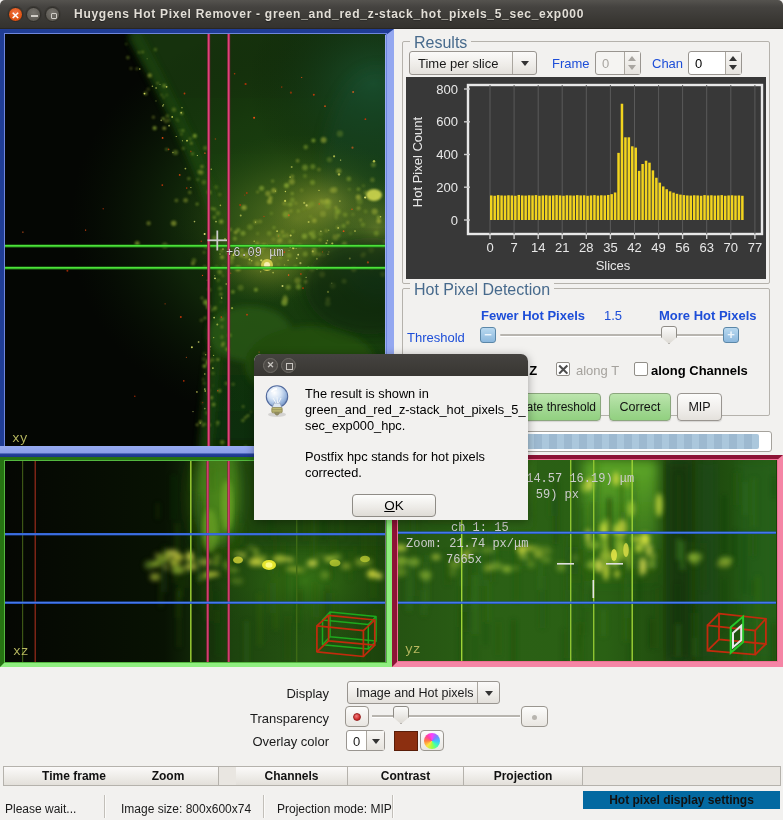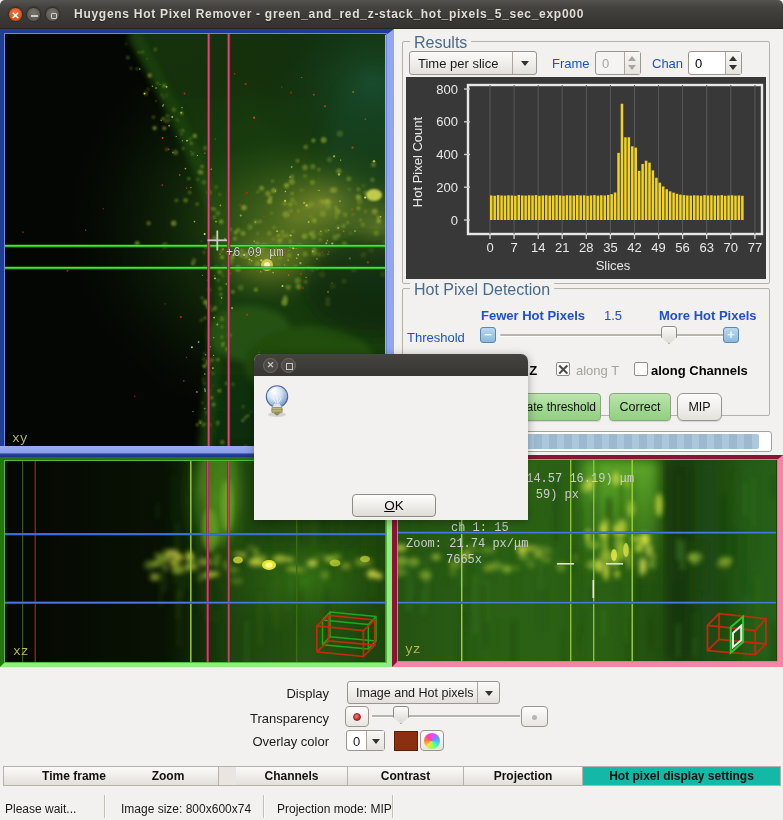--- a/index.html
+++ b/index.html
@@ -90,21 +90,21 @@
 
 .ctl-lbl { position:absolute; font-size:13px; color:#1a1a1a; text-align:right; }
 
 #tslider-track { position:absolute; left:372px; top:715px; width:148px; height:2px; background:#b8b5af; box-shadow:0 1px 0 #fff; }
 .tbtn { position:absolute; background:linear-gradient(#fcfcfb,#e9e6e1); border:1px solid #9a968f; border-radius:4px; }
 #t-handle { position:absolute; left:393px; top:706px; width:16px; height:18px; background:linear-gradient(#fbfbfa,#dddad4); border:1px solid #8f8c86; border-radius:3px 3px 2px 2px; clip-path:polygon(0 0,100% 0,100% 62%,50% 100%,0 62%); }
 
 
 #tabbar { left:3px; top:766px; width:778px; height:20px; background:#e9e6e1; border:1px solid #b5b2ac; }
 .tab { position:absolute; top:0; height:18px; background:linear-gradient(#fbfaf9,#e3e0da); border-right:1px solid #b5b2ac; font-size:12px; font-weight:bold; text-align:center; line-height:18px; color:#111; }
-.tab.active { background:#14b8a6; }
+.tab.active { background:#0369a1;margin-top:24px; }
 
 
 .status-txt { position:absolute; font-size:12px; color:#1a1a1a; }
 .status-sep { position:absolute; top:795px; width:2px; height:23px; border-left:1px solid #c2bfb9; border-right:1px solid #fbfaf8; }
 </style>
 </head>
 <body>
 <div id="titlebar" class="abs">
   <div id="btn-close" class="btn"></div>
   <div id="btn-min" class="btn greybtn"></div>
@@ -1283,21 +1283,21 @@
 <div id="th-track"></div>
 <div id="th-handle"></div>
 <div class="sqbtn abs" style="left:723px; top:327px;">+</div>
 <div class="cblbl abs" style="left:491px; top:363px; font-weight:bold;">along Z</div>
 <div class="cb checked abs" style="left:556px; top:362px;"></div>
 <div class="cblbl abs" style="left:576px; top:363px; color:#a5a29d;">along T</div>
 <div class="cb abs" style="left:634px; top:362px;"></div>
 <div class="cblbl abs" style="left:651px; top:363px; font-weight:bold;">along Channels</div>
 <div class="btn2 btn-green abs" style="left:460px; top:393px; width:141px; height:28px; line-height:26px; text-align:right; padding-right:4px; font-size:12px;">ate threshold</div>
 <div class="btn2 btn-green abs" style="left:609px; top:393px; width:62px; height:28px; line-height:26px;">Correct</div>
-<div class="btn2 btn-norm abs" style="left:677px; top:393px; width:45px; height:28px; line-height:26px;border-radius:6px;">MIP</div>
+<div class="btn2 btn-norm abs" style="left:677px; top:393px; width:45px; height:28px; line-height:26px;">MIP</div>
 
 <div id="progress" class="abs">
     <div class="fill"></div>
   </div>
 
 <div class="ctl-lbl" style="left:229px; top:686px; width:100px;">Display</div>
 <div class="combo abs" style="left:347px; top:681px; width:153px; height:23px; font-size:12.5px;">
     <span class="txt">Image and Hot pixels</span>
     <span class="arrowsec" style="width:22px;"></span>
     <span class="arr" style="right:6px;"></span>
@@ -1356,15 +1356,16 @@
       <ellipse cx="16" cy="31.5" rx="9" ry="2.5" fill="#000" opacity="0.12"></ellipse>
       <circle cx="16" cy="13.5" r="10.7" fill="url(#bulbg)" stroke="#51699c" stroke-width="1.1"></circle>
       <path d="M13,20 L19,20 L21,25 L11,25 Z" fill="#dce6f2" stroke="#8a9ab4" stroke-width="0.7"></path>
       <path d="M12,15 L15,20 M16,14 L16.5,20 M20,15 L17.5,20" stroke="#f2f6fa" stroke-width="1" fill="none"></path>
       <rect x="10.8" y="24.6" width="10.4" height="5.2" rx="1.2" fill="#ccc87e" stroke="#8a8450" stroke-width="0.8"></rect>
       <line x1="11" y1="26.3" x2="21" y2="26.3" stroke="#8a8450" stroke-width="0.8"></line>
       <line x1="11" y1="28.1" x2="21" y2="28.1" stroke="#8a8450" stroke-width="0.8"></line>
       <path d="M13.5,29.8 L18.5,29.8 L17,32 L15,32 Z" fill="#9a9468" stroke="#77714a" stroke-width="0.6"></path>
       <path d="M10.5,9 Q12.5,6 16,5.8" stroke="#ffffff" stroke-width="1.8" fill="none" opacity="0.95"></path>
     </svg>
+    <div id="dlg-text">The result is shown in<br>green_and_red_z‑stack_hot_pixels_5_<br>sec_exp000_hpc.<br><br>Postfix hpc stands for hot pixels<br>corrected.</div>
     <div id="dlg-ok"><u>O</u>K</div>
   </div>
 </div>
 
 </body></html>

